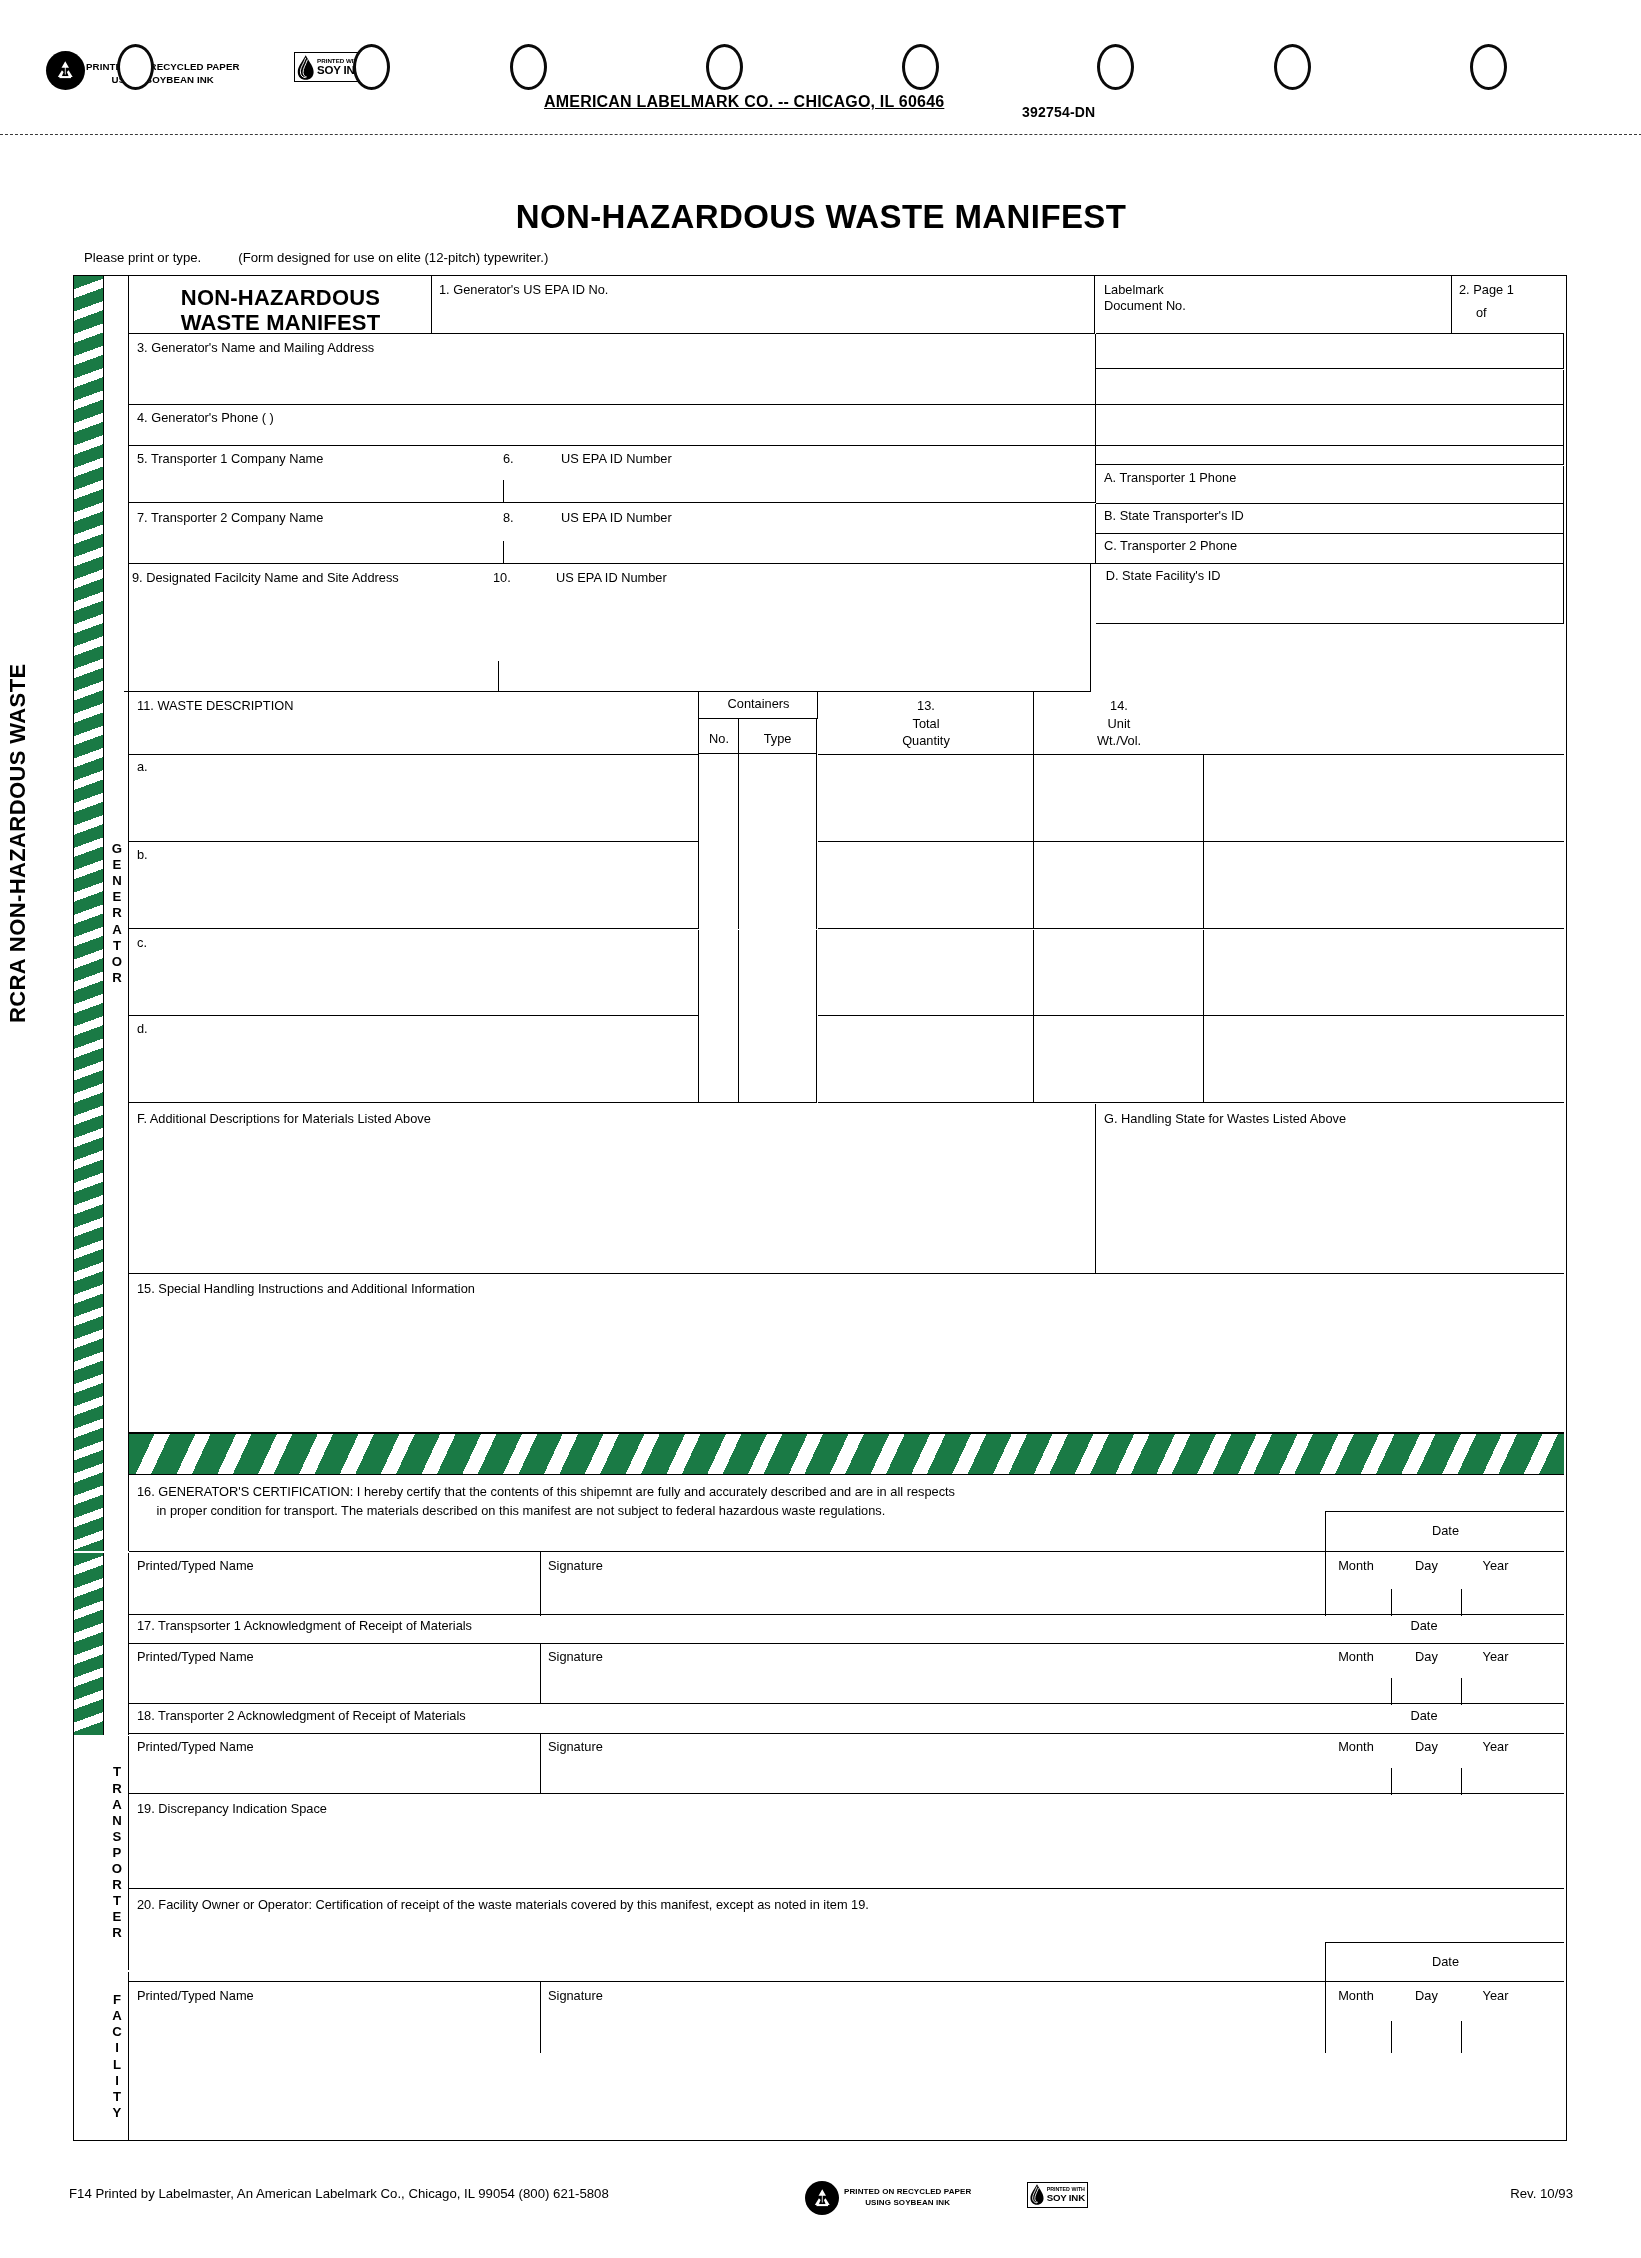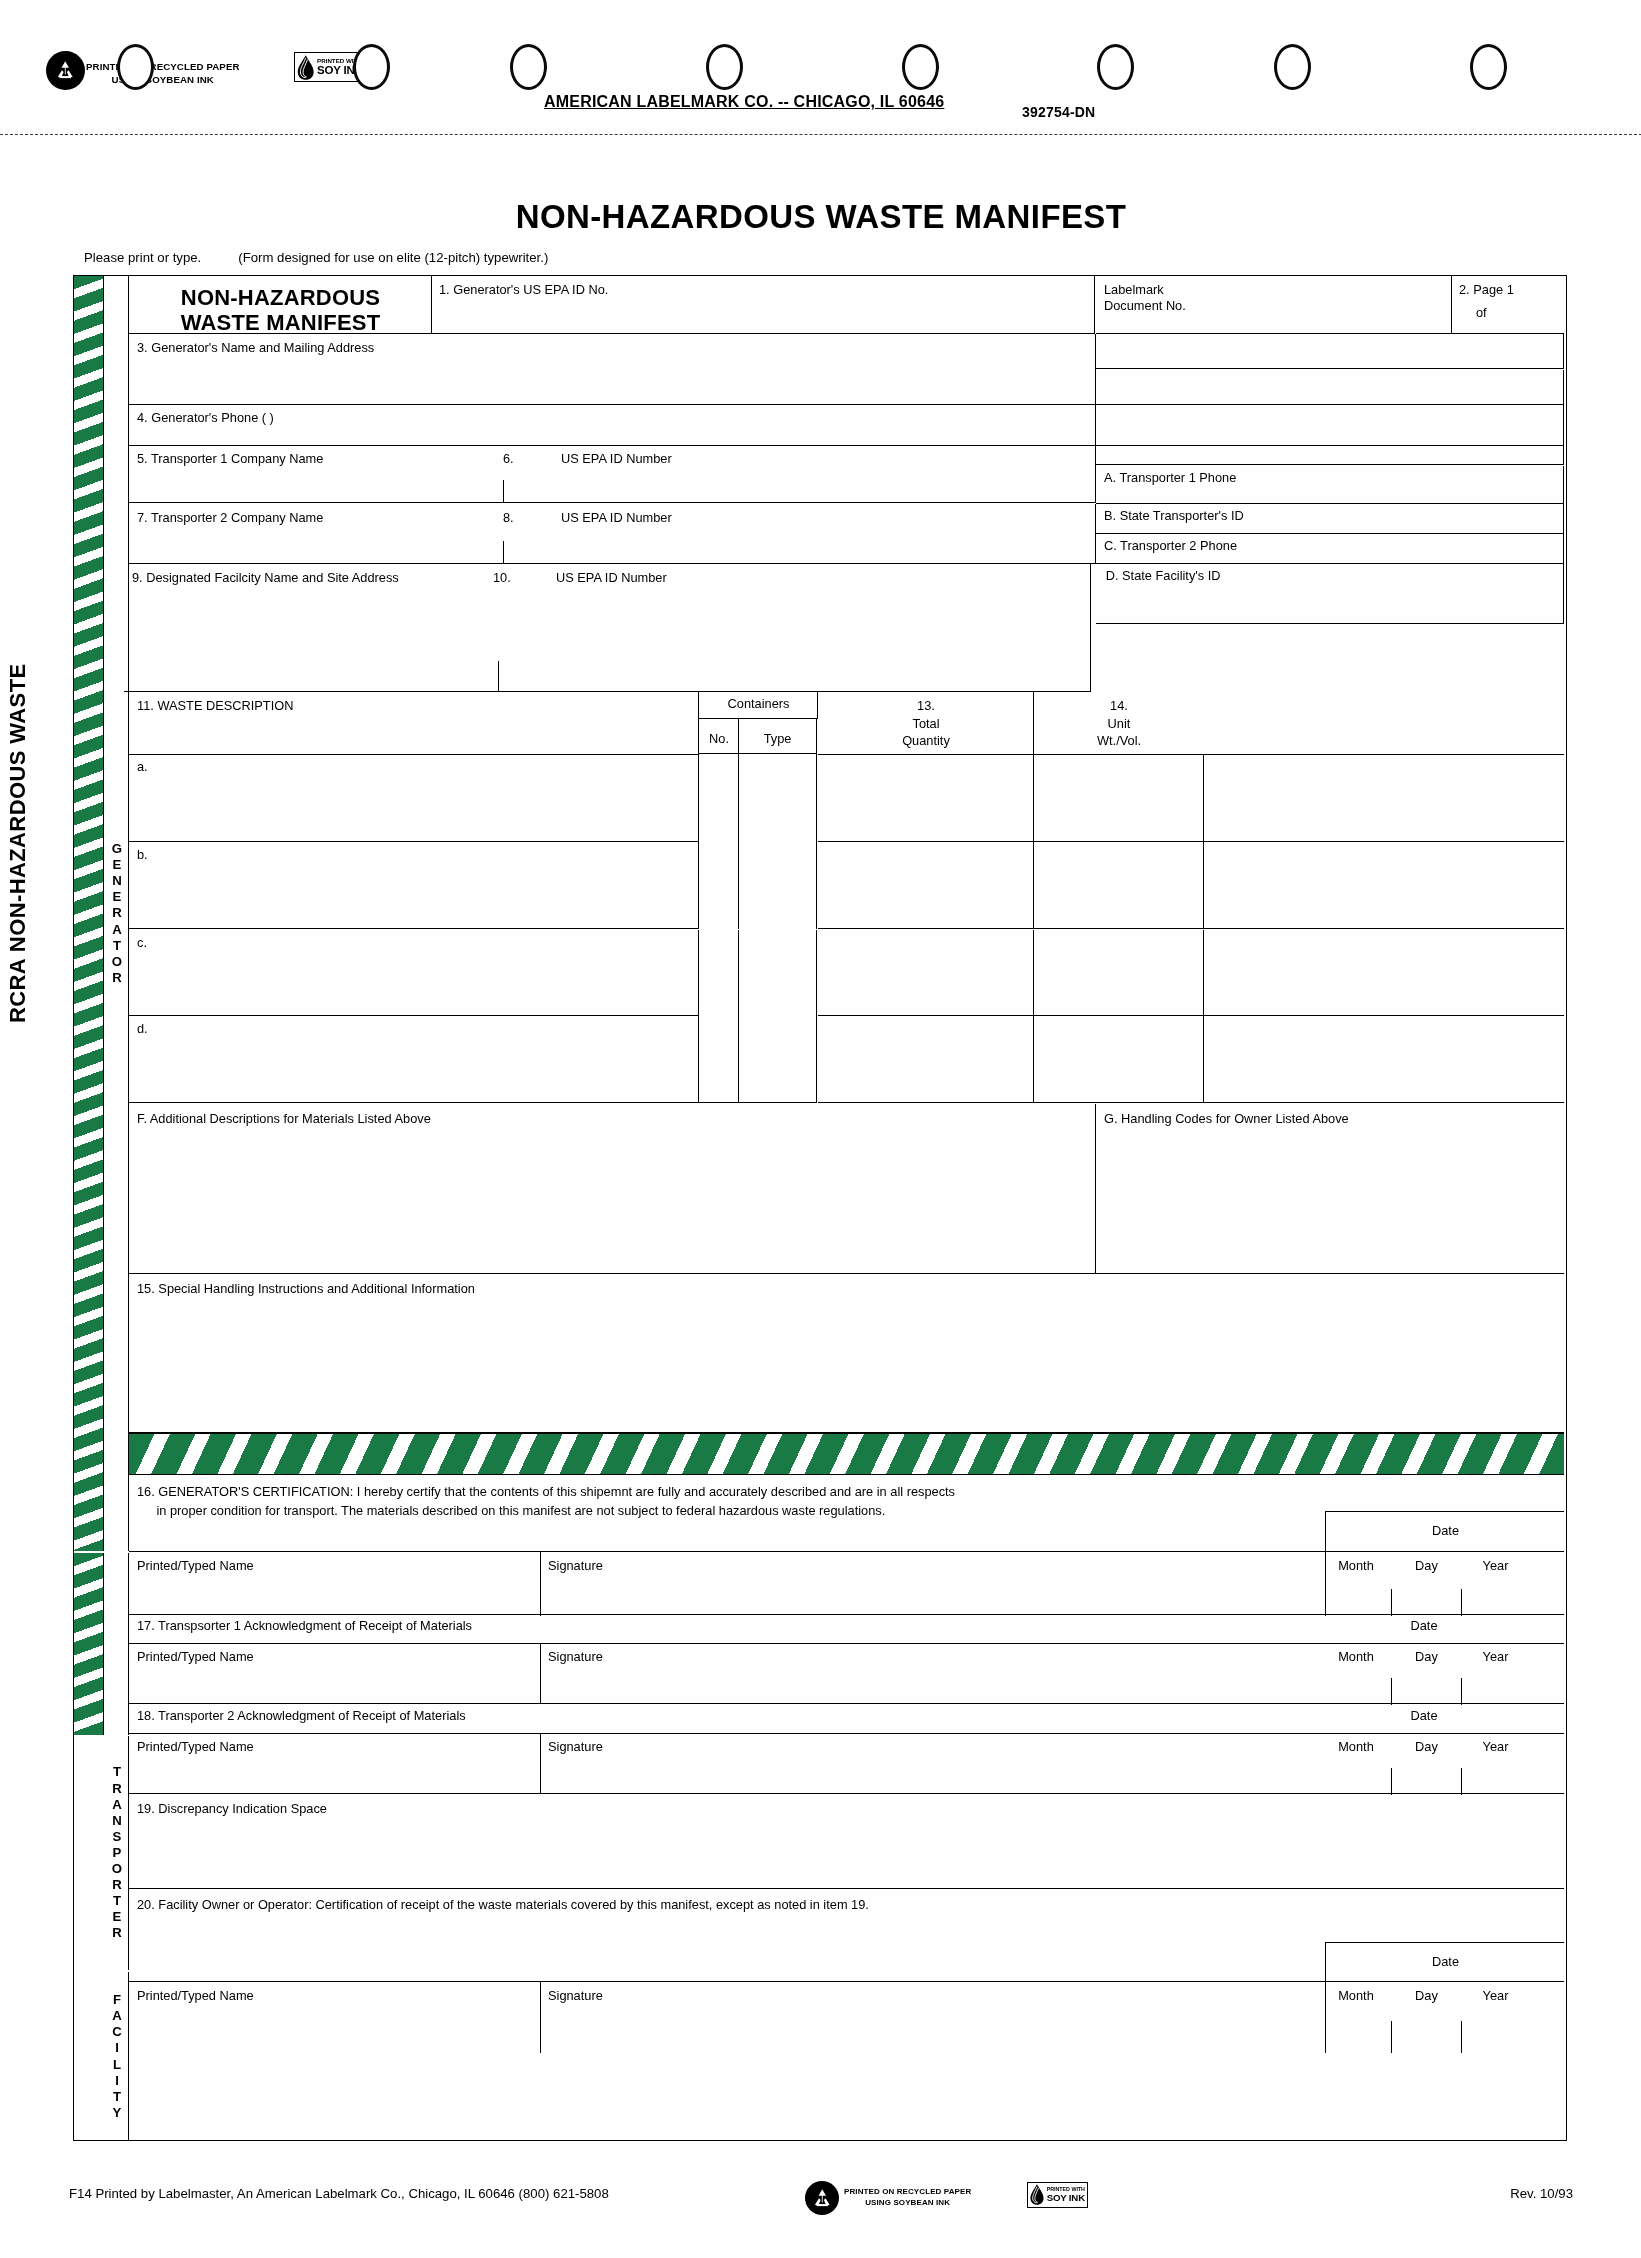--- a/index.html
+++ b/index.html
@@ -334,21 +334,21 @@
   <div class="cell bb br1" style="left:625px; top:740px; width:40px; height:87px;"></div>
   <div class="cell bb br" style="left:664px; top:740px; width:79px; height:87px;"></div>
   <div class="cell bb br" style="left:744px; top:740px; width:216px; height:87px;"></div>
   <div class="cell bb" style="left:960px; top:740px; width:170px; height:87px; border-right:1.8px solid #000;"></div>
   <div class="cell bb" style="left:1130px; top:740px; width:360px; height:87px;"></div>
 
   <div class="cell bb br" style="left:55px; top:828px; width:967px; height:170px;">
     <div class="lbl" style="left:8px; top:7px;">F. Additional Descriptions for Materials Listed Above</div>
   </div>
   <div class="cell bb" style="left:1022px; top:828px; width:468px; height:170px;">
-    <div class="lbl" style="left:8px; top:7px;">G. Handling Codes for Owner Listed Above</div>
+    <div class="lbl" style="left:8px; top:7px;">G. Handling State for Wastes Listed Above</div>
   </div>
 
   <div class="cell bb" style="left:55px; top:998px; width:1435px; height:159px;">
     <div class="lbl" style="left:8px; top:7px;">15. Special Handling Instructions and Additional Information</div>
   </div>
 
   <div id="hatch-band" style="left:55px; top:1157px; width:1435px; height:42px;"></div>
 
   <div class="cell" style="left:55px; top:1199px; width:1435px; height:76px;">
     <div class="lbl wrap" style="left:8px; top:8px; width:1323px; line-height:1.45; font-size:12.8px;">
@@ -422,21 +422,21 @@
     <div class="lbl c" style="left:1339px; top:6.2px; width:55px;">Year</div>
     <div class="tickmark" style="left:1262px; top:39px; height:32px;"></div>
     <div class="tickmark" style="left:1332px; top:39px; height:32px;"></div>
     <div style="position:absolute; left:411px; top:0; width:0; height:71px; border-left:0.9px solid #000;"></div>
     <div style="position:absolute; left:1196px; top:0; width:0; height:71px; border-left:1.8px solid #000;"></div>
   </div>
 
 </div>
 
 <div id="footer">
-  <div id="footer-left">F14   Printed by Labelmaster, An American Labelmark Co., Chicago, IL 60646 (800) 621-5808</div>
+  <div id="footer-left">F14   Printed by Labelmaster, An American Labelmark Co., Chicago, IL 99054 (800) 621-5808</div>
 
   <div class="recycle-badge" style="left:805px; top:1.8px; width:34px; height:34px;">
     <svg viewBox="0 0 32 32" aria-hidden="true">
       <circle cx="16" cy="16" r="15" fill="#000"></circle>
       <path d="M16 5 L20.5 13 L16.5 13 L16.5 21 L15.5 21 L15.5 13 L11.5 13 Z" fill="#fff"></path>
       <path d="M7 24 L12 16 L14 18 L11.5 24 Z" fill="#fff"></path>
       <path d="M25 24 L20 16 L18 18 L20.5 24 Z" fill="#fff"></path>
       <rect x="9" y="23" width="14" height="2.5" fill="#fff"></rect>
     </svg>
   </div>

